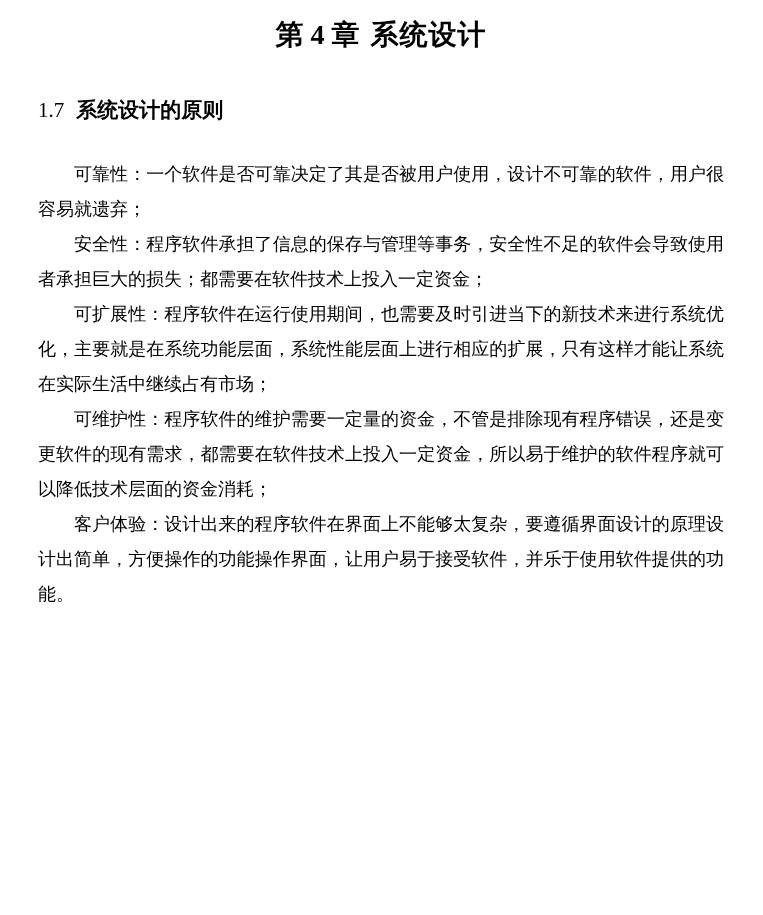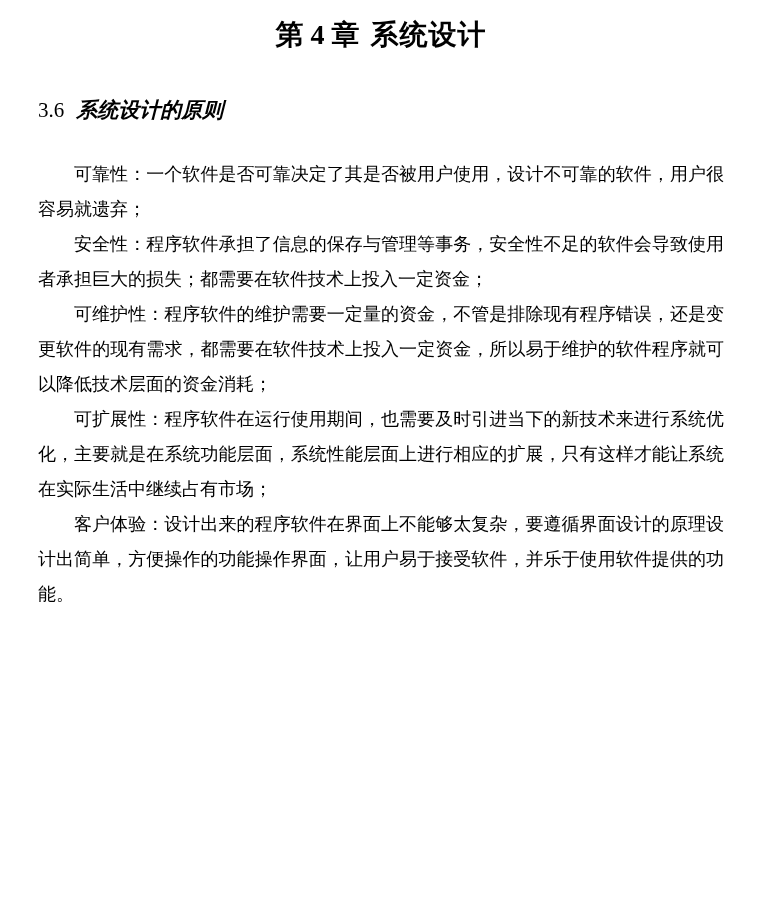--- a/index.html
+++ b/index.html
@@ -45,21 +45,20 @@
     margin: 42px 0 0 0;
     white-space: nowrap;
   }
   .section-heading .num {
     font-family: "Liberation Serif", "DejaVu Serif", serif;
     font-weight: normal;
     margin-right: 12px;
   }
   .section-heading .ttl {
     font-family: "Liberation Sans", "DejaVu Sans", sans-serif;
-    font-style: italic;
   }
   .body-text {
     margin-top: 33px;
   }
   .body-text p {
     margin: 0;
     font-size: 18px;
     line-height: 35px;
     text-align: justify;
     text-justify: inter-ideograph;
@@ -67,23 +66,23 @@
     font-family: "Liberation Serif", "DejaVu Serif", serif;
   }
 </style>
 </head>
 <body>
 
 <div class="page">
 
   <h1 class="chapter-title"><span class="pre">第</span><span class="num">4</span><span class="suf">章</span><span class="ttl">系统设计</span></h1>
 
-  <h2 class="section-heading"><span class="num">3.6</span><span class="ttl">系统设计的原则</span></h2>
+  <h2 class="section-heading"><span class="num">1.7</span><span class="ttl">系统设计的原则</span></h2>
 
   <div class="body-text">
     <p>可靠性：一个软件是否可靠决定了其是否被用户使用，设计不可靠的软件，用户很容易就遗弃；</p>
     <p>安全性：程序软件承担了信息的保存与管理等事务，安全性不足的软件会导致使用者承担巨大的损失；都需要在软件技术上投入一定资金；</p>
+    <p>可扩展性：程序软件在运行使用期间，也需要及时引进当下的新技术来进行系统优化，主要就是在系统功能层面，系统性能层面上进行相应的扩展，只有这样才能让系统在实际生活中继续占有市场；</p>
     <p>可维护性：程序软件的维护需要一定量的资金，不管是排除现有程序错误，还是变更软件的现有需求，都需要在软件技术上投入一定资金，所以易于维护的软件程序就可以降低技术层面的资金消耗；</p>
-    <p>可扩展性：程序软件在运行使用期间，也需要及时引进当下的新技术来进行系统优化，主要就是在系统功能层面，系统性能层面上进行相应的扩展，只有这样才能让系统在实际生活中继续占有市场；</p>
     <p>客户体验：设计出来的程序软件在界面上不能够太复杂，要遵循界面设计的原理设计出简单，方便操作的功能操作界面，让用户易于接受软件，并乐于使用软件提供的功能。</p>
   </div>
 
 </div>
 
 </body></html>

